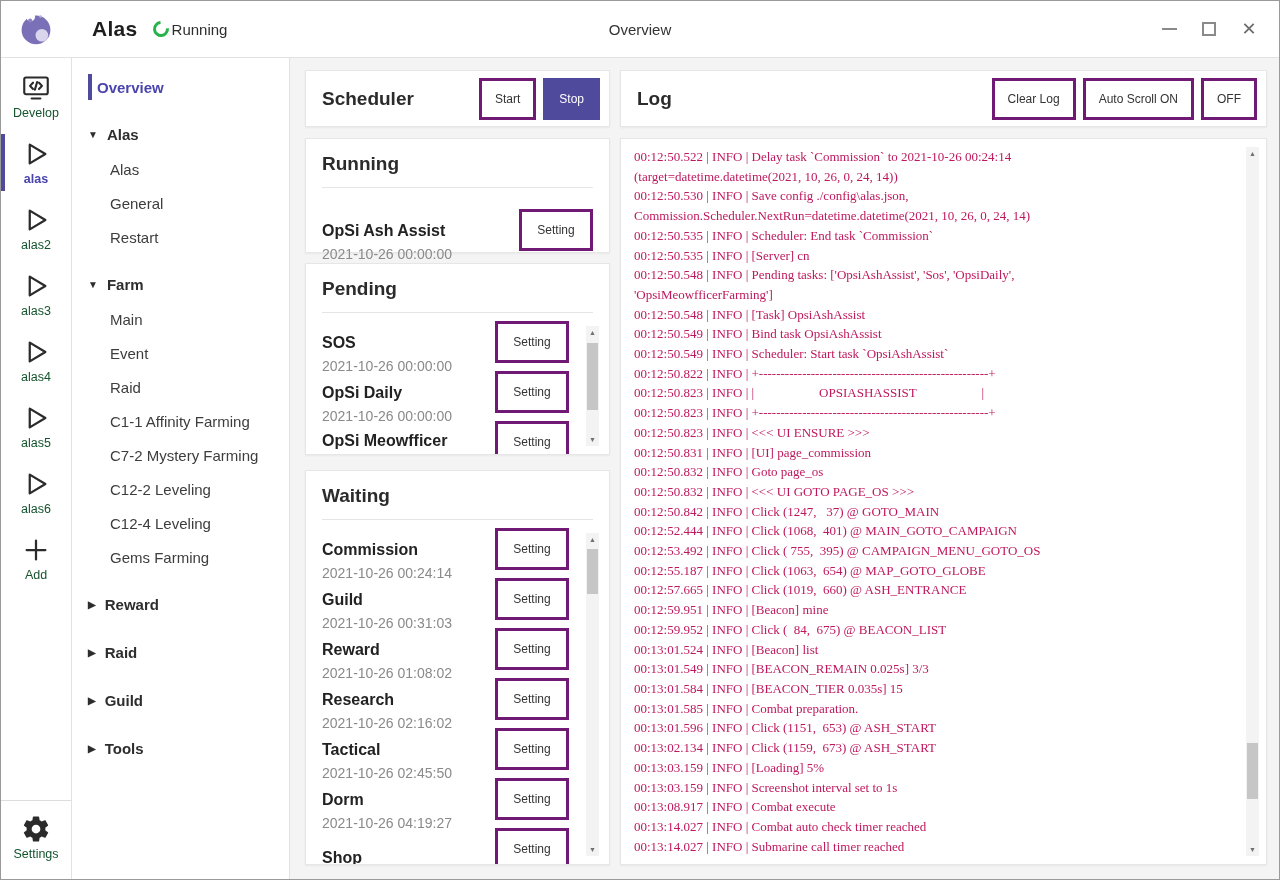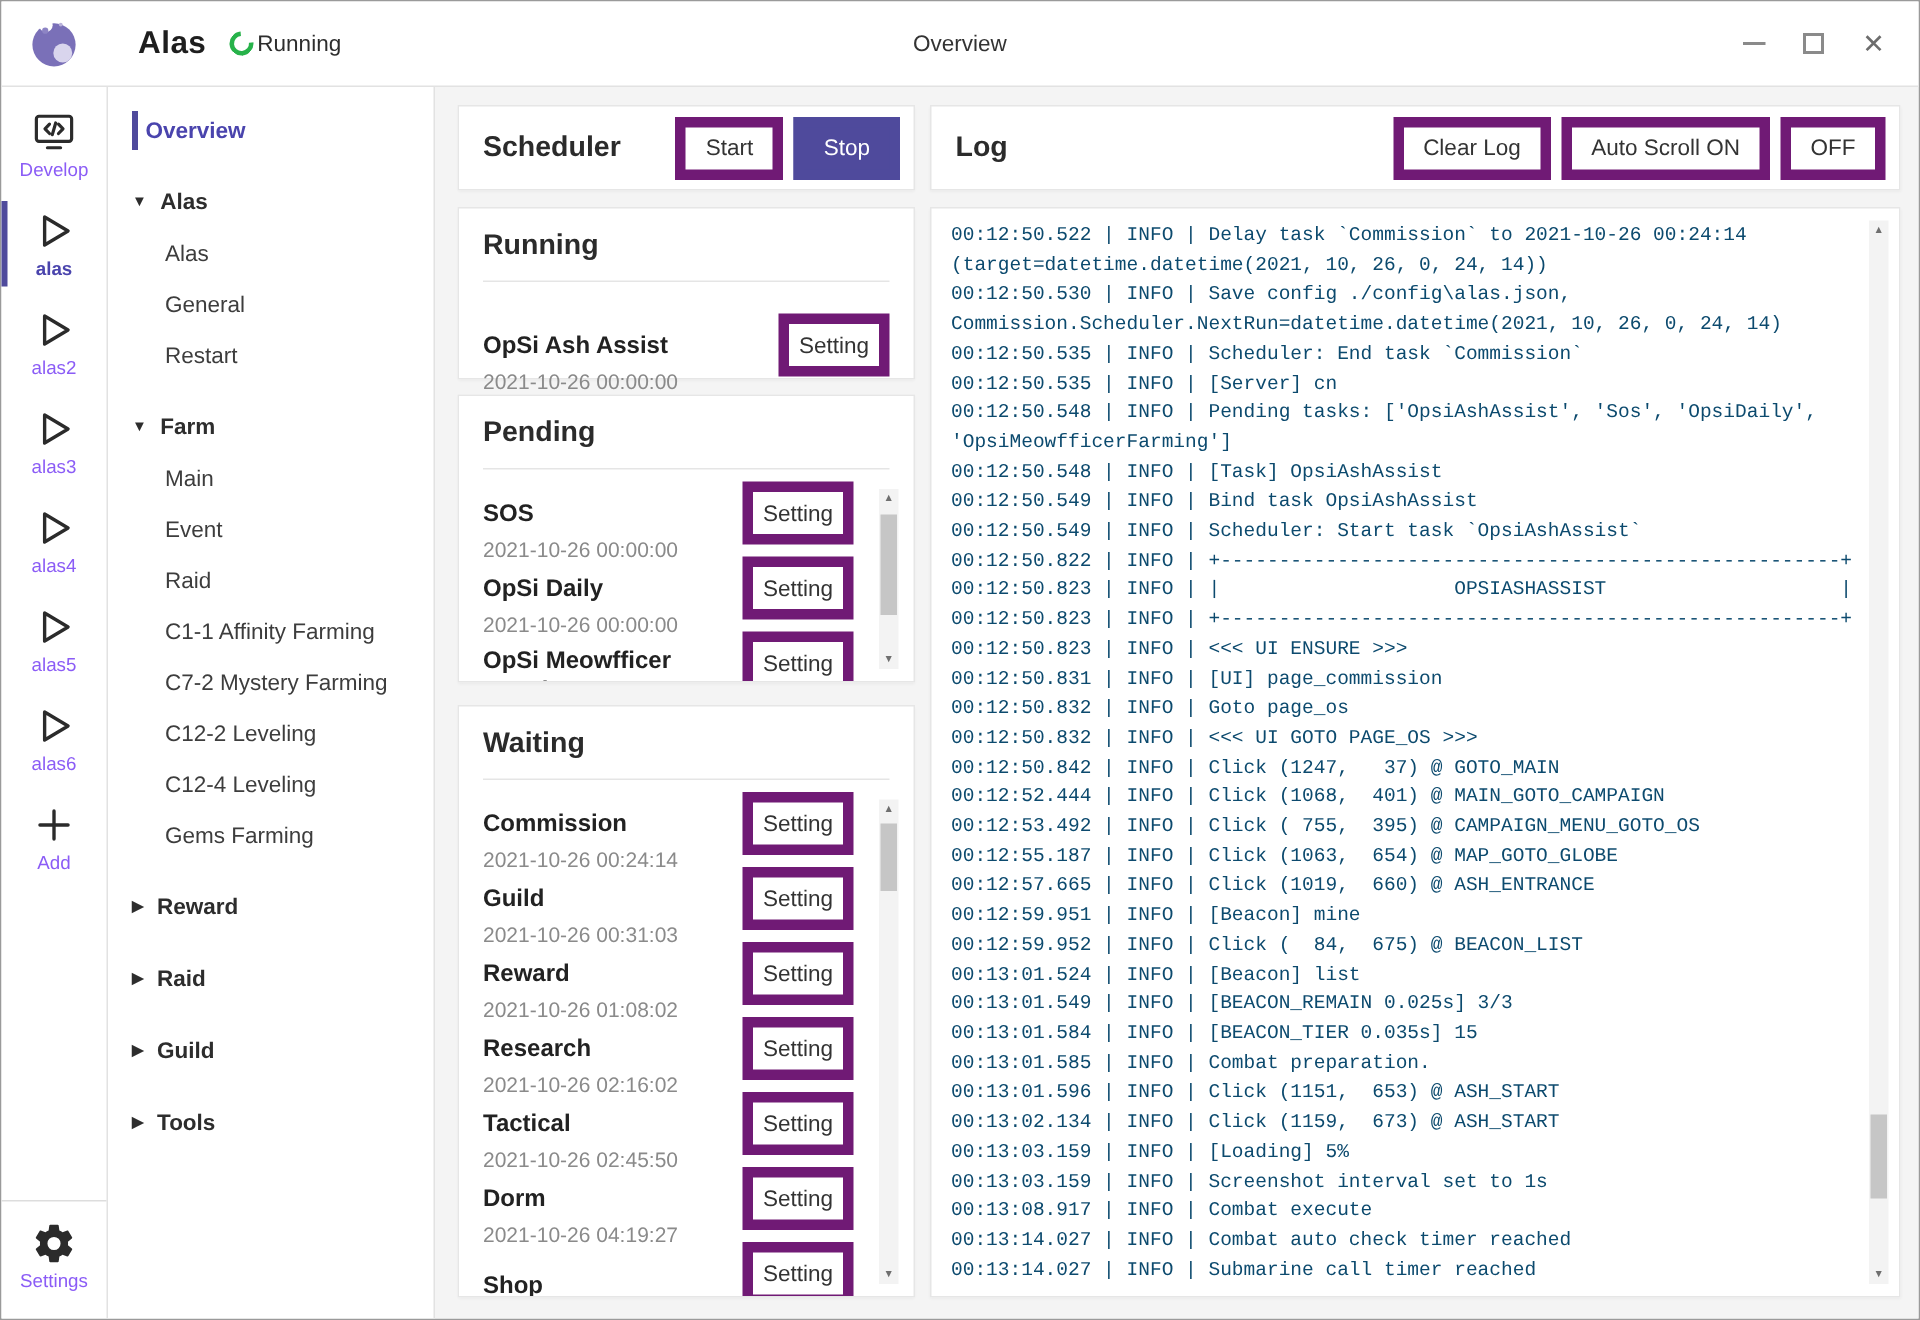--- a/index.html
+++ b/index.html
@@ -26,21 +26,21 @@
   .wc .sq{width:14px;height:14px;border:2px solid #8a8a8a;display:block;}
   .wc.close{font-size:18px;color:#6d6d6d;}
 
   .content{flex:1;display:flex;min-height:0;}
 
   
   .iconbar{flex:0 0 71px;width:71px;border-right:1px solid #e2e2e2;display:flex;flex-direction:column;padding-top:10px;background:#fff;}
   .icon-item{position:relative;display:flex;flex-direction:column;align-items:center;padding:5px 0 5px;margin-bottom:9px;cursor:pointer;}
   .icon-item .icon{width:30px;height:30px;}
   .icon-item .icon svg{width:100%;height:100%;display:block;}
-  .icon-label{font-size:12.5px;color:#8b5cf6;margin-top:3px;}
+  .icon-label{font-size:12.5px;color:#14532d;margin-top:3px;}
   .icon-item.active::before{content:"";position:absolute;left:0;top:0;bottom:0;width:4px;background:var(--accent);}
   .icon-item.active .icon-label{color:var(--accent-text);font-weight:700;}
   .iconbar-bottom{margin-top:auto;padding-bottom:4px;}
   .iconbar-bottom hr{border:none;border-top:1px solid #ddd;margin:0 0 8px;}
 
   
   .navmenu{flex:0 0 218px;width:218px;border-right:1px solid #e2e2e2;padding-top:12px;overflow:hidden;background:#fff;}
   .nav-item{display:flex;align-items:center;height:34px;font-size:15px;color:#3d3d3d;cursor:pointer;}
   .nav-item.link{padding-left:25px;position:relative;}
   .nav-item.link.active{color:var(--accent-text);font-weight:700;}
@@ -50,39 +50,39 @@
   .nav-item.child{padding-left:38px;}
 
   
   .main{flex:1;background:#f4f4f4;display:flex;padding:12px 12px 14px 15px;gap:10px;min-width:0;}
   .col-left{flex:0 0 305px;width:305px;display:flex;flex-direction:column;}
   .col-right{flex:1;display:flex;flex-direction:column;min-width:0;}
   .card{background:#fff;border:1px solid #e6e6e6;box-shadow:0 1px 2px rgba(0,0,0,.05);}
   .header-card{flex:0 0 57px;height:57px;display:flex;align-items:center;justify-content:space-between;padding:0 9px 0 16px;}
   .card-title{font-size:19px;font-weight:600;color:#2b2b2b;}
   .btn-row{display:flex;gap:7px;}
-  .btn{height:42px;padding:0 13px;background:#fff;border:7px solid #701a75;font-size:15px;color:#333;font-family:inherit;cursor:pointer;}
+  .btn{height:42px;padding:0 13px;background:#fff;border:3px solid #701a75;font-size:12px;color:#333;font-family:inherit;cursor:pointer;}
   .btn-primary{background:var(--accent);border-color:var(--accent);color:#fff;}
   .setting-btn{width:74px;padding:0;flex:0 0 74px;}
 
   .running-card{margin-top:11px;flex:0 0 115px;height:115px;padding:14px 16px 0;}
   .divider{border:none;border-top:1px solid #e5e5e5;margin:12px 0 0;}
   .task-row{display:flex;align-items:center;justify-content:space-between;padding-top:10px;}
   .task-info{flex:1;min-width:0;padding-right:10px;margin-top:23px;}
   .task-name{font-size:16px;font-weight:700;color:#222;line-height:20px;}
   .task-time{font-size:14px;color:#8a8a8a;margin-top:5px;}
 
   .list-card{position:relative;display:flex;flex-direction:column;padding:14px 16px 0;}
   .pending-card{margin-top:10px;flex:0 0 192px;height:192px;}
   .waiting-card{margin-top:15px;flex:1;min-height:0;}
   .list-viewport{flex:1;overflow:hidden;padding-right:24px;}
   .list-viewport .task-row{height:50px;padding-top:8px;align-items:center;}
 
   .log-panel{margin-top:11px;flex:1;min-height:0;position:relative;padding:8px 30px 8px 13px;overflow:hidden;}
-  .log-lines{font-family:Liberation Mono, monospace;font-size:13px;line-height:19.7px;color:#0c4a6e;white-space:pre;overflow:hidden;height:100%;}
+  .log-lines{font-family:Liberation Serif, serif;font-size:13px;line-height:19.7px;color:#be185d;white-space:pre;overflow:hidden;height:100%;}
 
   
   .fakebar{position:absolute;width:13px;background:#f3f3f3;}
   .sb-arrow{position:absolute;left:0;right:0;height:13px;display:flex;align-items:center;justify-content:center;font-size:7px;color:#6f6f6f;cursor:pointer;}
   .sb-arrow.up{top:0;}
   .sb-arrow.down{bottom:0;}
   .sb-thumb{position:absolute;left:1px;right:1px;background:#c6c6c6;cursor:pointer;}
   .pending-card .fakebar{top:62px;bottom:8px;right:10px;}
   .waiting-card .fakebar{top:62px;bottom:8px;right:10px;}
   .log-panel .fakebar{top:8px;bottom:8px;right:7px;}

